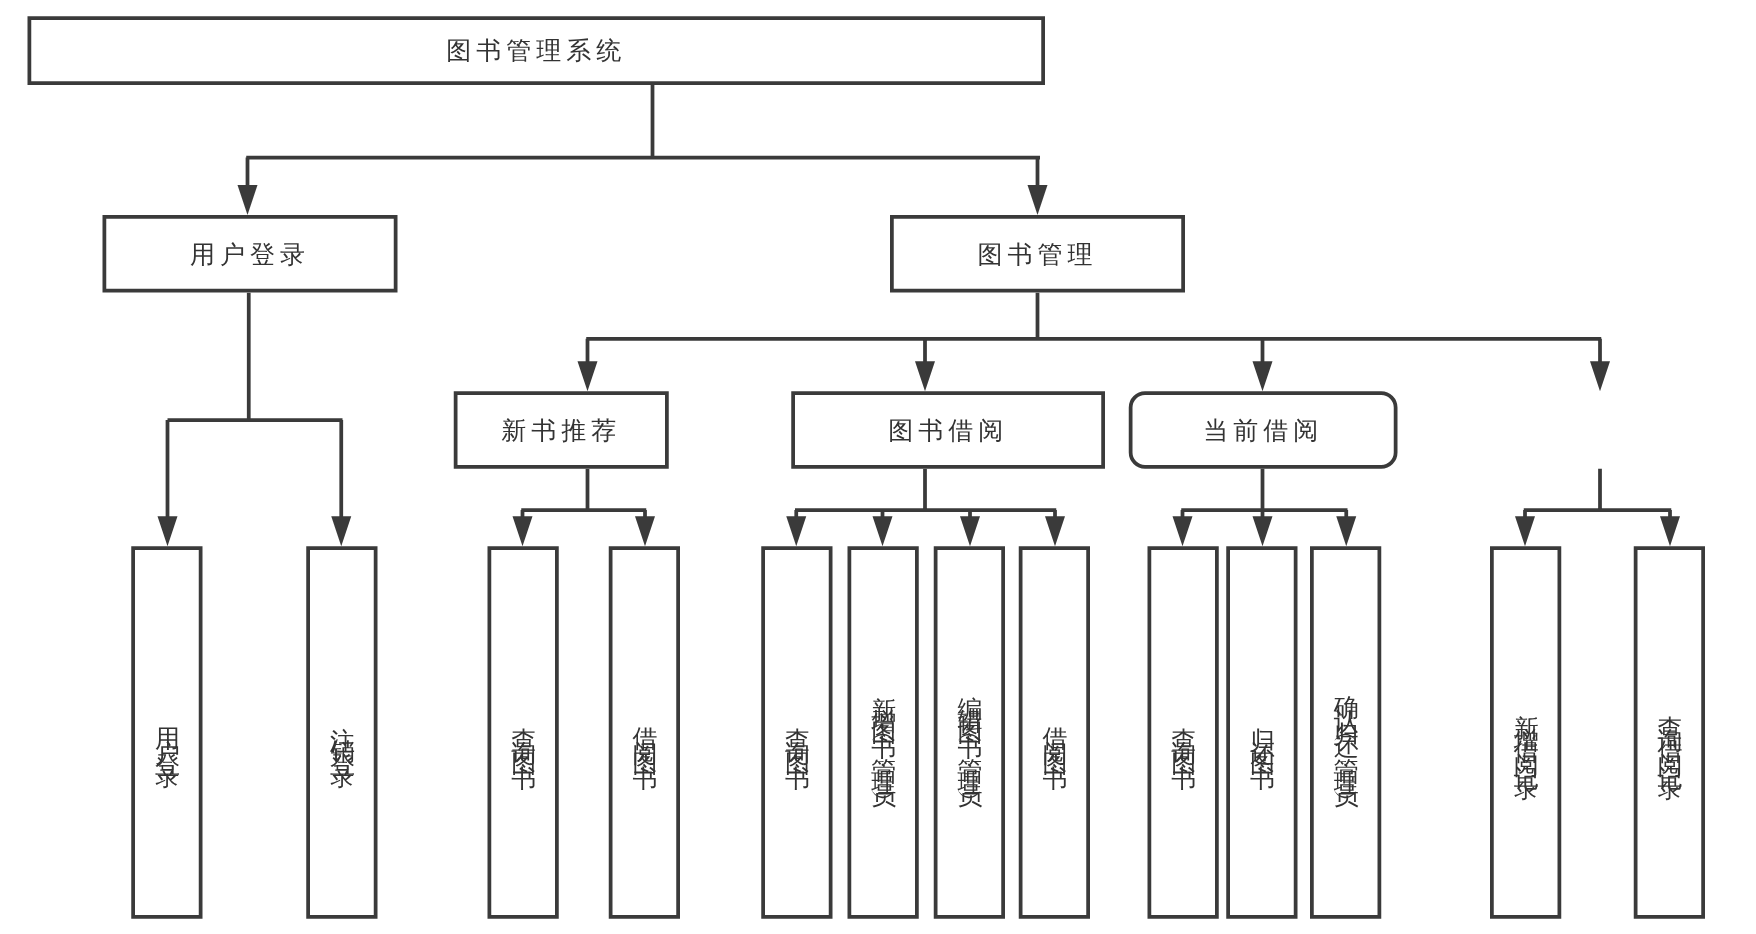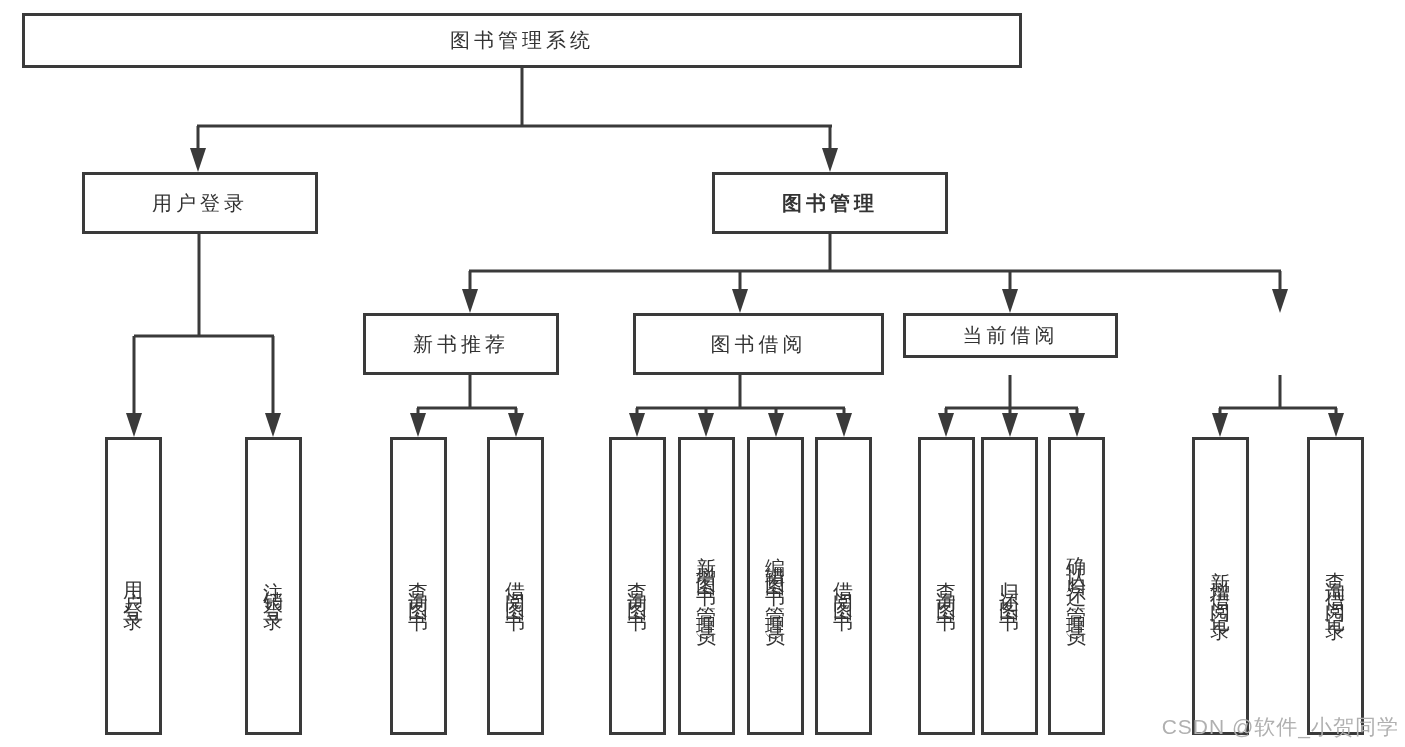--- a/index.html
+++ b/index.html
@@ -84,28 +84,28 @@
       <polygon points="768,413 784,413 776,437"></polygon>
       <polygon points="836,413 852,413 844,437"></polygon>
       <polygon points="938,413 954,413 946,437"></polygon>
       <polygon points="1002,413 1018,413 1010,437"></polygon>
       <polygon points="1069,413 1085,413 1077,437"></polygon>
       <polygon points="1212,413 1228,413 1220,437"></polygon>
       <polygon points="1328,413 1344,413 1336,437"></polygon>
     </g>
   </svg>
 
-  <div class="box hbox" style="left:22px; top:13px; width:1000px; height:55px;">图书管理系统</div>
+  <div class="box hbox" style="left:22px; top:13px; width:814px; height:55px;">图书管理系统</div>
 
   <div class="box hbox" style="left:82px; top:172px; width:236px; height:62px;">用户登录</div>
-  <div class="box hbox" style="left:712px; top:172px; width:236px; height:62px;font-weight:bold;">图书管理</div>
+  <div class="box hbox" style="left:712px; top:172px; width:236px; height:62px;">图书管理</div>
 
-  <div class="box hbox" style="left:363px; top:313px; width:196px; height:62px;">新书推荐</div>
+  <div class="box hbox" style="left:363px; top:313px; width:172px; height:62px;">新书推荐</div>
   <div class="box hbox" style="left:633px; top:313px; width:251px; height:62px;">图书借阅</div>
-  <div class="box hbox" style="left:903px; top:313px; width:215px; height:45px;">当前借阅</div>
+  <div class="box hbox" style="left:903px; top:313px; width:215px; height:62px;border-radius:13px;">当前借阅</div>
 
   <div class="box vbox" style="left:105px; top:437px; width:57px; height:298px;">
     <span>用户登录</span>
   </div>
   <div class="box vbox" style="left:245px; top:437px; width:57px; height:298px;">
     <span>注销登录</span>
   </div>
   <div class="box vbox" style="left:390px; top:437px; width:57px; height:298px;">
     <span>查询图书</span>
   </div>
@@ -133,15 +133,14 @@
   <div class="box vbox" style="left:1048px; top:437px; width:57px; height:298px;">
     <span>确认归还（管理员）</span>
   </div>
   <div class="box vbox" style="left:1192px; top:437px; width:57px; height:298px;">
     <span>新增借阅记录</span>
   </div>
   <div class="box vbox" style="left:1307px; top:437px; width:57px; height:298px;">
     <span>查询借阅记录</span>
   </div>
 
-  <div id="watermark">CSDN @软件_小贺同学</div>
 
 </div>
 
 </body></html>

